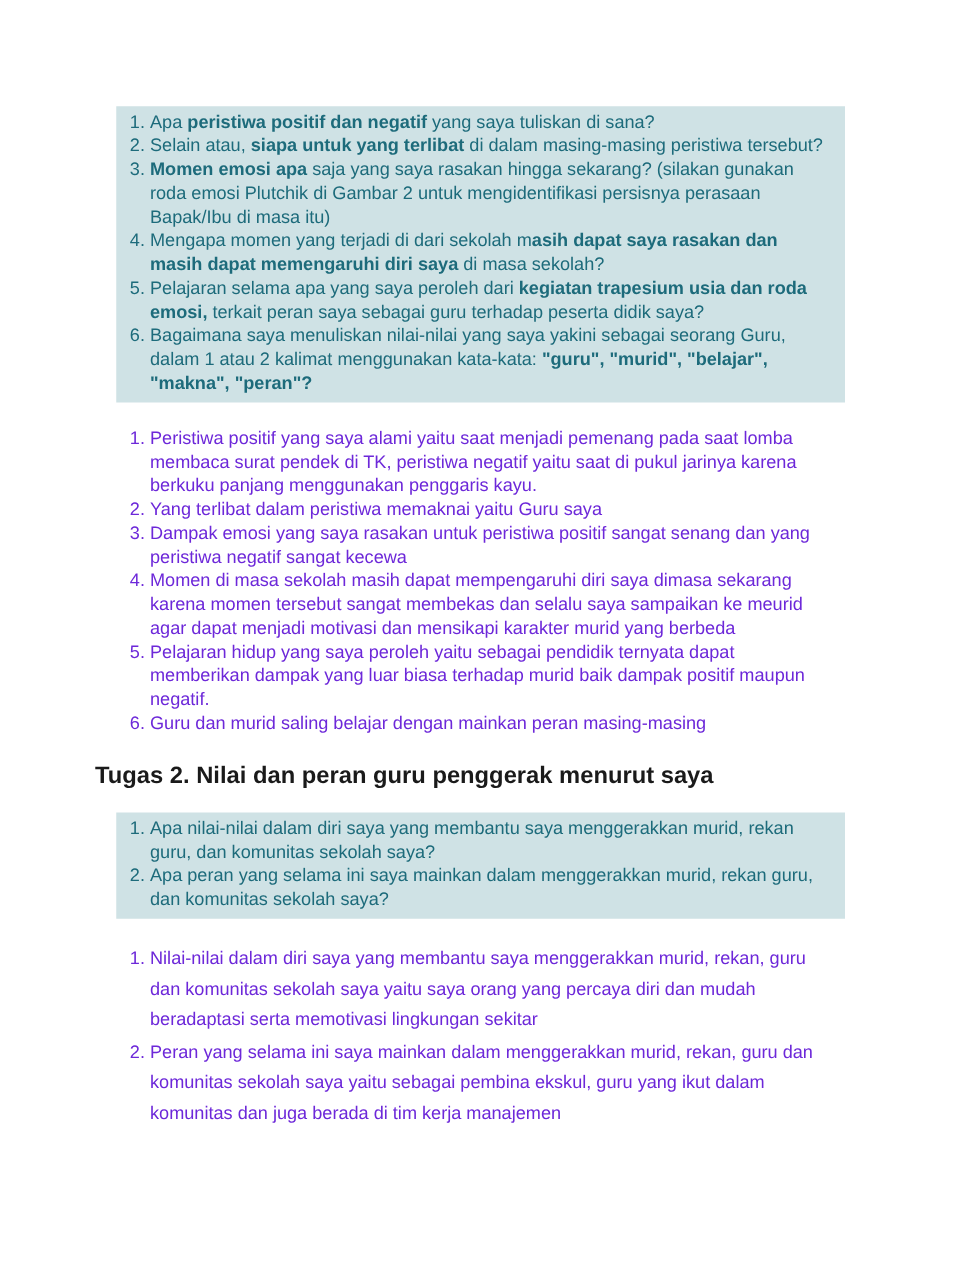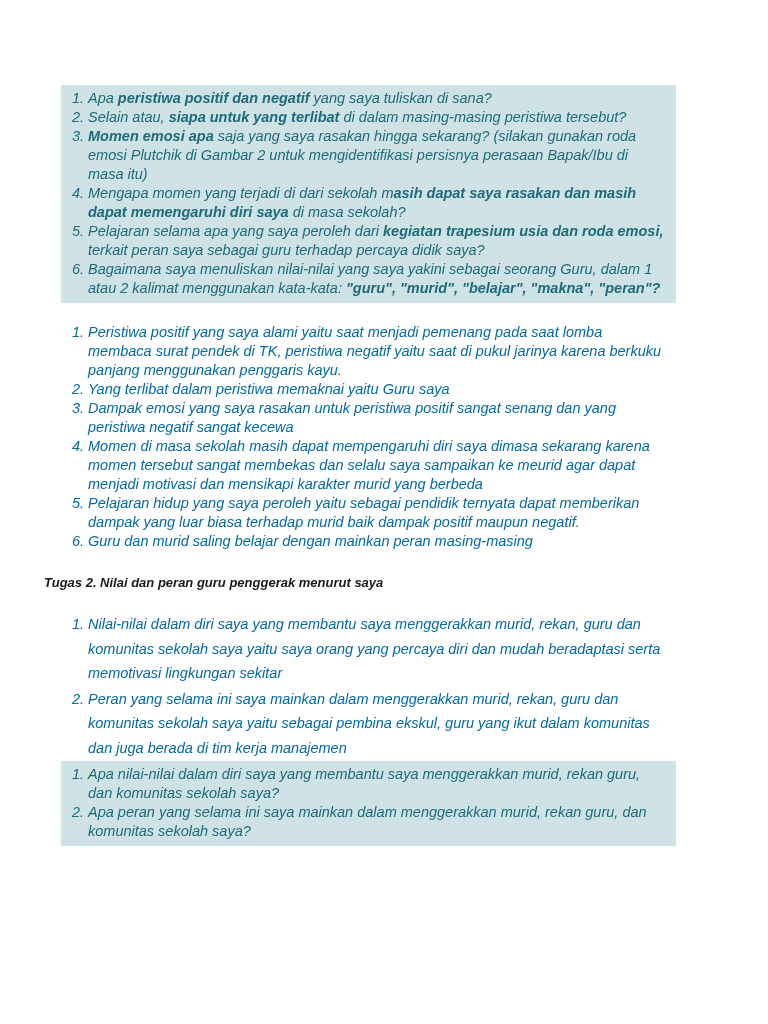--- a/index.html
+++ b/index.html
@@ -11,89 +11,88 @@
     font-family: "Liberation Sans", sans-serif;
   }
   .page {
     position: relative;
     width: 768px;
     height: 1024px;
     background: #ffffff;
     overflow: hidden;
   }
   .content {
-    padding: 85px 92px 0 44px;
+    padding: 85px 92px 0 76px;
     color: #212121;
-    font-style: italic;
   }
   .list-block { margin-left: 17px; }
   .list-block ol {
     margin: 0;
     padding: 0 10px 0 27px;
     font-size: 14.5px;
     line-height: 19px;
   }
   .q-block {
     background: var(--hl, #cfe2e5);
     color: var(--teal, #1d6b7b);
     padding: 4px 0 5px 0;
   }
   .a-block {
     margin-top: 20px;
-    color: #0369a1;
+    color: #6d28d9;
   }
   .spaced ol { line-height: 24.5px; }
   .spaced li { margin-bottom: 1px; }
   .heading {
     margin: 22px 0 20px 0;
-    font-size: 13px;
+    font-size: 19px;
     line-height: 19px;
     font-weight: bold;
     color: #1a1a1a;
   }
   b { font-weight: bold; }
 </style>
 </head>
 <body>
 
 <div class="page">
   <div class="content">
 
     <div class="list-block q-block">
         <ol>
           <li><span>Apa </span><b>peristiwa positif dan negatif</b><span> yang saya tuliskan di sana?</span></li>
           <li><span>Selain atau, </span><b>siapa untuk yang terlibat</b><span> di dalam masing-masing peristiwa tersebut?</span></li>
           <li><b>Momen emosi apa</b><span> saja yang saya rasakan hingga sekarang? (silakan gunakan roda emosi Plutchik di Gambar 2 untuk mengidentifikasi persisnya perasaan Bapak/Ibu di masa itu)</span></li>
           <li><span>Mengapa momen yang terjadi di dari sekolah m</span><b>asih dapat saya rasakan dan masih dapat memengaruhi diri saya</b><span> di masa sekolah?</span></li>
-          <li><span>Pelajaran selama apa yang saya peroleh dari </span><b>kegiatan trapesium usia dan roda emosi,</b><span> terkait peran saya sebagai guru terhadap percaya didik saya?</span></li>
+          <li><span>Pelajaran selama apa yang saya peroleh dari </span><b>kegiatan trapesium usia dan roda emosi,</b><span> terkait peran saya sebagai guru terhadap peserta didik saya?</span></li>
           <li><span>Bagaimana saya menuliskan nilai-nilai yang saya yakini sebagai seorang Guru, dalam 1 atau 2 kalimat menggunakan kata-kata: </span><b>"guru", "murid", "belajar", "makna", "peran"?</b></li>
         </ol>
       </div>
 
     <div class="list-block a-block">
         <ol>
           <li><span>Peristiwa positif yang saya alami yaitu saat menjadi pemenang pada saat lomba membaca surat pendek di TK, peristiwa negatif yaitu saat di pukul jarinya karena berkuku panjang menggunakan penggaris kayu.</span></li>
           <li><span>Yang terlibat dalam peristiwa memaknai yaitu Guru saya</span></li>
           <li><span>Dampak emosi yang saya rasakan untuk peristiwa positif sangat senang dan yang peristiwa negatif sangat kecewa</span></li>
           <li><span>Momen di masa sekolah masih dapat mempengaruhi diri saya dimasa sekarang karena momen tersebut sangat membekas dan selalu saya sampaikan ke meurid agar dapat menjadi motivasi dan mensikapi karakter murid yang berbeda</span></li>
           <li><span>Pelajaran hidup yang saya peroleh yaitu sebagai pendidik ternyata dapat memberikan dampak yang luar biasa terhadap murid baik dampak positif maupun negatif.</span></li>
           <li><span>Guru dan murid saling belajar dengan  mainkan peran masing-masing</span></li>
         </ol>
       </div>
 
     <p class="heading">Tugas 2. Nilai dan peran guru penggerak menurut saya</p>
 
+    <div class="list-block q-block">
+        <ol>
+          <li><span>Apa nilai-nilai dalam diri saya yang membantu saya menggerakkan murid, rekan guru, dan komunitas sekolah saya?</span></li>
+          <li><span>Apa peran yang selama ini saya mainkan dalam menggerakkan murid, rekan guru, dan komunitas sekolah saya?</span></li>
+        </ol>
+      </div>
+
     <div class="list-block a-block spaced">
         <ol>
           <li><span>Nilai-nilai dalam diri saya yang membantu saya menggerakkan murid, rekan, guru dan komunitas sekolah saya yaitu saya orang yang percaya diri dan mudah beradaptasi serta memotivasi lingkungan sekitar</span></li>
           <li><span>Peran yang selama ini saya mainkan dalam menggerakkan murid, rekan, guru dan komunitas sekolah saya yaitu sebagai pembina ekskul, guru yang ikut dalam komunitas dan juga berada di tim kerja manajemen</span></li>
         </ol>
       </div>
 
-    <div class="list-block q-block">
-        <ol>
-          <li><span>Apa nilai-nilai dalam diri saya yang membantu saya menggerakkan murid, rekan guru, dan komunitas sekolah saya?</span></li>
-          <li><span>Apa peran yang selama ini saya mainkan dalam menggerakkan murid, rekan guru, dan komunitas sekolah saya?</span></li>
-        </ol>
-      </div>
-
   </div>
 </div>
 
 </body></html>

